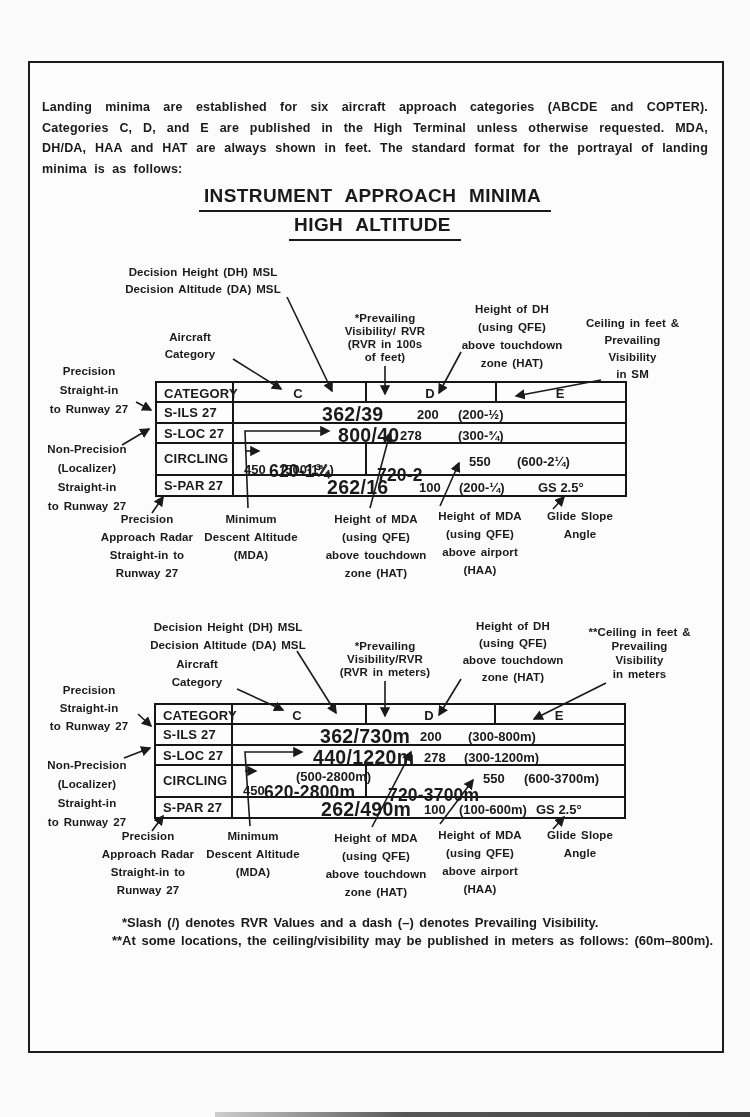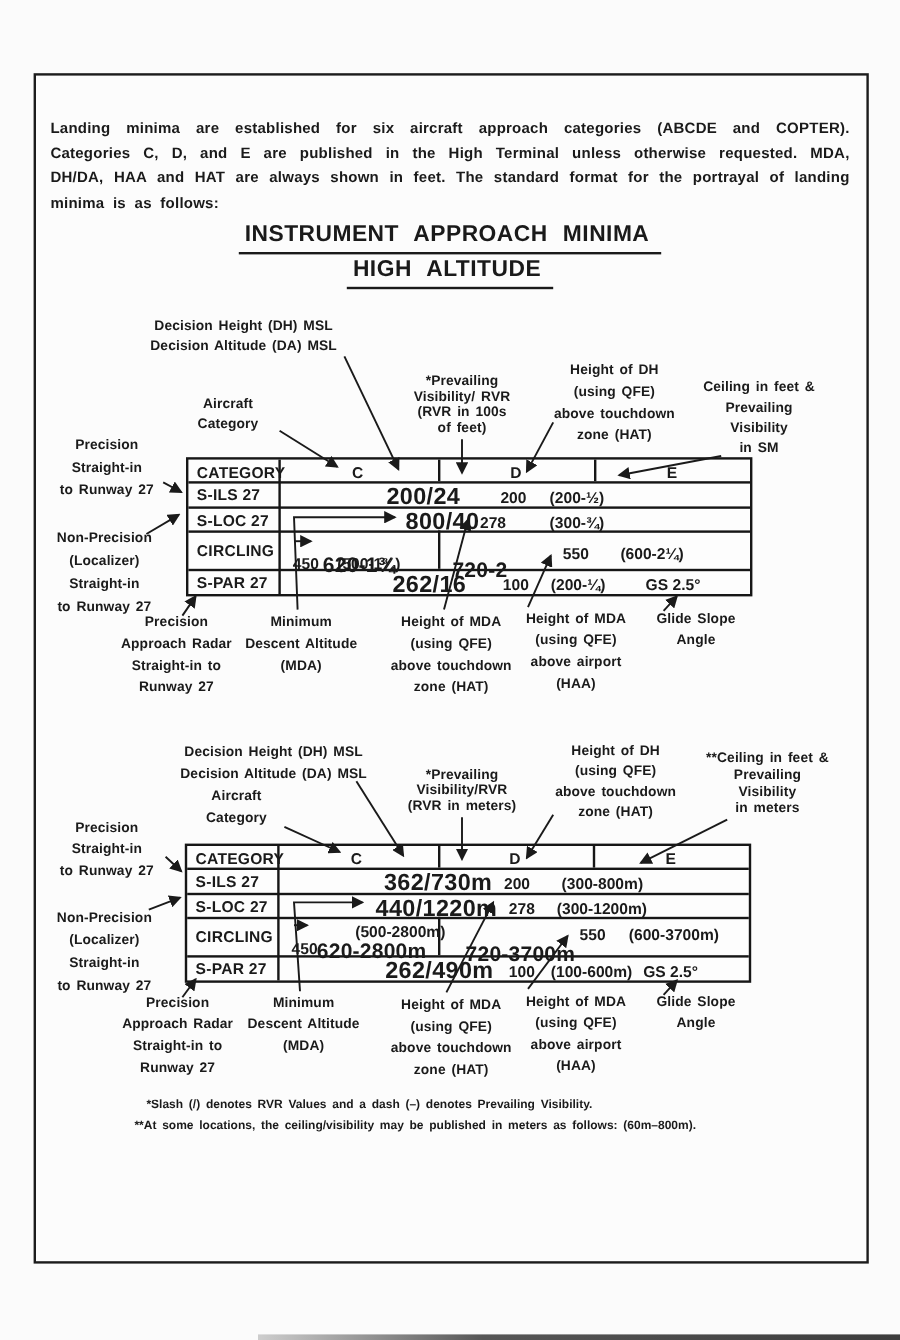--- a/index.html
+++ b/index.html
@@ -17,21 +17,21 @@
         white-space:pre-line;word-spacing:1.5px;letter-spacing:.1px;}
   .mtable{position:absolute;border:2.5px solid #161616;background:#fdfdfd;}
   .hline{position:absolute;left:0;right:0;height:2px;background:#161616;}
   .vline{position:absolute;width:2px;background:#161616;}
   .tspan{position:absolute;white-space:nowrap;}
   .cat{font-size:13px;letter-spacing:.2px;}
   .hdr{font-size:13px;transform:translateX(-50%);}
   .big{font-size:19.5px;letter-spacing:.3px;}
   .med{font-size:17.5px;letter-spacing:.2px;margin-top:16px;}
   .sml{font-size:13px;}
-  .fnote{position:absolute;font-size:10px;word-spacing:2px;white-space:nowrap;}
+  .fnote{position:absolute;font-size:13px;word-spacing:2px;white-space:nowrap;}
   svg.arrows{position:absolute;left:0;top:0;pointer-events:none;}
   .scan-strip{position:absolute;left:215px;top:1112px;width:535px;height:5px;
         background:linear-gradient(to right, rgba(70,70,70,.25), rgba(45,45,45,.8) 35%, rgba(40,40,40,.9));}
 </style>
 </head>
 <body>
 
 <div class="page">
 
   <div class="frame"></div>
@@ -94,21 +94,21 @@
     <div class="hline" style="top:39px"></div>
     <div class="hline" style="top:59px"></div>
     <div class="hline" style="top:91px"></div>
 
     <span class="tspan cat" style="left:7px;top:2.5px">CATEGORY</span>
     <span class="tspan hdr" style="left:141px;top:2.5px">C</span>
     <span class="tspan hdr" style="left:273px;top:2.5px">D</span>
     <span class="tspan hdr" style="left:403px;top:2.5px">E</span>
 
     <span class="tspan cat" style="left:7px;top:22px">S-ILS 27</span>
-    <span class="tspan big" style="left:165px;top:20px">200/24</span>
+    <span class="tspan big" style="left:165px;top:20px">362/39</span>
     <span class="tspan sml" style="left:260px;top:24px">200</span>
     <span class="tspan sml" style="left:301px;top:24px">(200-½)</span>
 
     <span class="tspan cat" style="left:7px;top:42.5px">S-LOC 27</span>
     <span class="tspan big" style="left:181px;top:40.5px">800/40</span>
     <span class="tspan sml" style="left:243px;top:44.5px">278</span>
     <span class="tspan sml" style="left:301px;top:44.5px">(300-¾)</span>
 
     <span class="tspan cat" style="left:7px;top:68px">CIRCLING</span>
     <span class="tspan med" style="left:112px;top:62px">620-1¾</span>

